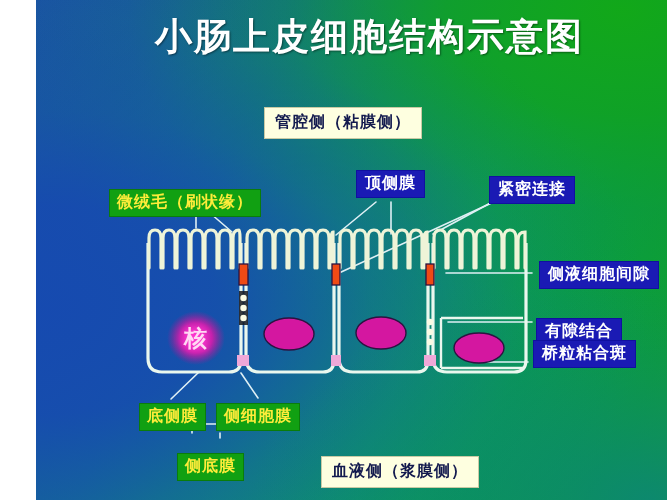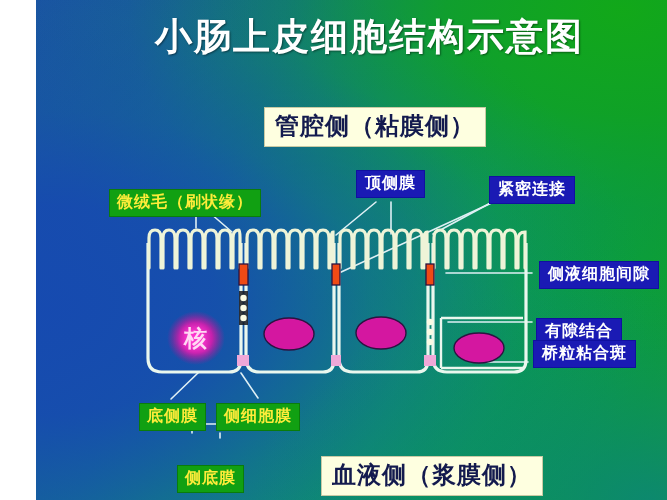--- a/index.html
+++ b/index.html
@@ -38,21 +38,21 @@
 
   
   .chip{
     position:absolute;white-space:nowrap;
     font-family:"DejaVu Serif","Liberation Serif",serif;
     font-weight:700;line-height:1;
     box-sizing:border-box;
   }
   .chip.cream{
     background:#feffe0;color:#131a4e;border:1px solid #c9caa4;
-    font-size:24px;padding:6px 10px 8px 10px;
+    font-size:16px;padding:6px 10px 8px 10px;
     letter-spacing:1px;
   }
   .chip.green{
     background:#11a012;color:#ffec3a;border:1px solid #0a7c0b;
     font-size:16px;padding:4px 7px 6px 7px;letter-spacing:1px;
   }
   .chip.blue{
     background:#1a1ab4;color:#ffffff;border:1px solid #1010a0;
     font-size:16px;padding:4px 8px 6px 8px;letter-spacing:1px;
   }
@@ -221,16 +221,16 @@
   <div class="chip blue" style="left:503px;top:261px;">侧液细胞间隙</div>
 
   <div class="chip blue" style="left:500px;top:318px;">有隙结合</div>
 
   <div class="chip blue" style="left:497px;top:340px;">桥粒粘合斑</div>
 
   <div class="chip green" style="left:103px;top:403px;">底侧膜</div>
 
   <div class="chip green" style="left:180px;top:403px;">侧细胞膜</div>
 
-  <div class="chip green" style="left:141px;top:465px;">侧底膜</div>
+  <div class="chip green" style="left:141px;top:453px;">侧底膜</div>
 
   <div class="chip cream" style="left:285px;top:456px;">血液侧（浆膜侧）</div>
 </div>
 
 </body></html>

